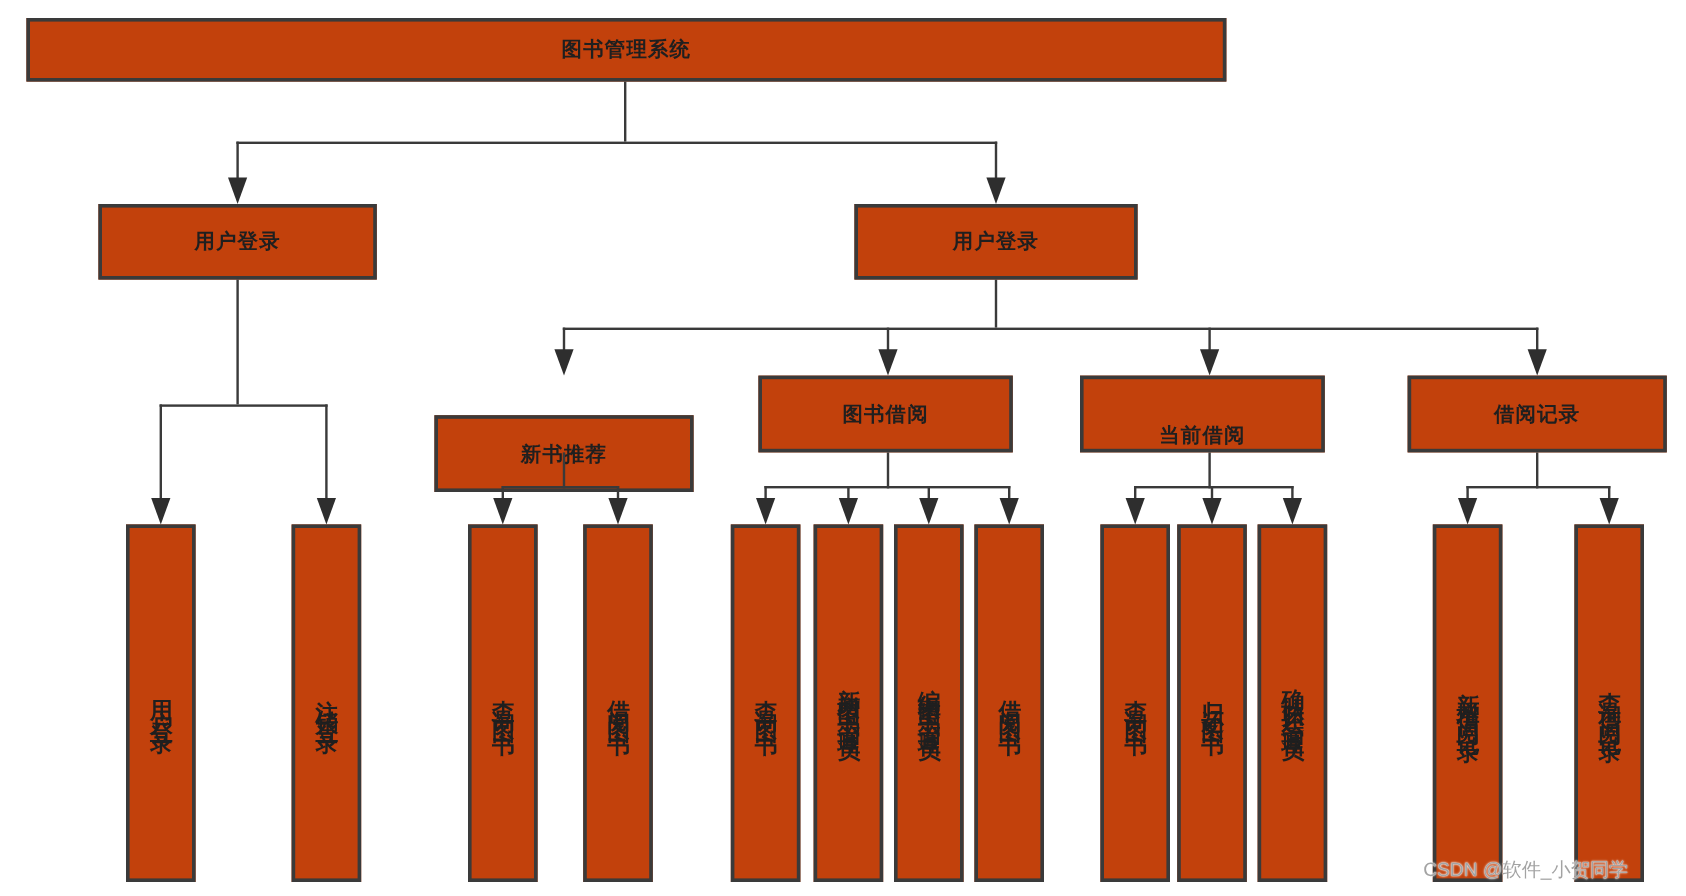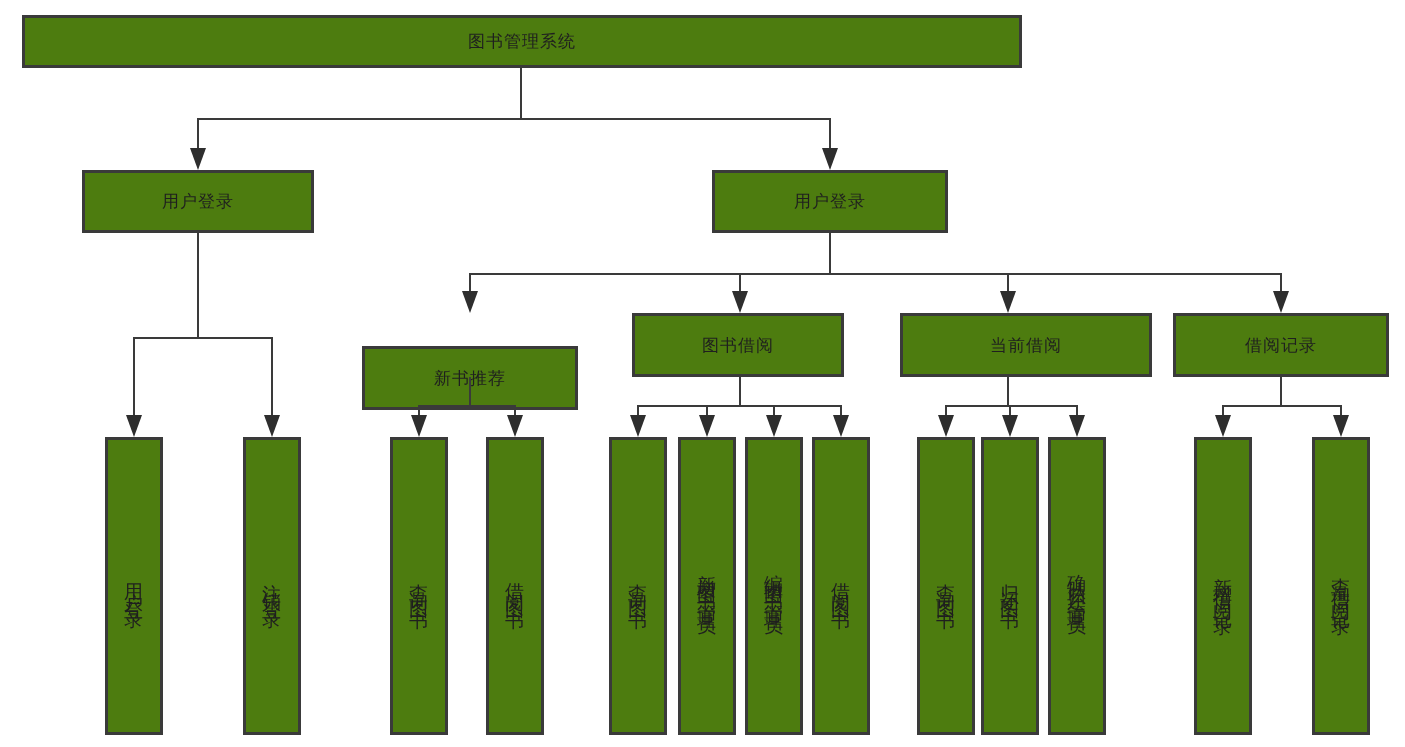--- a/index.html
+++ b/index.html
@@ -7,25 +7,26 @@
     position:relative;
     width:1405px;height:747px;
     background:#ffffff;
     font-family:"Liberation Sans","DejaVu Sans",sans-serif;
     overflow:hidden;
   }
   .node{
     position:absolute;
     box-sizing:border-box;
     border:3px solid #3a3a3a;
-    background:#4d7c0f;
+    background:#c2410c;
     display:flex;
     align-items:center;
     justify-content:center;
     color:#1f1f1f;
+    font-weight:bold;
   }
   .hnode{font-size:17px;letter-spacing:1px;}
   .leaf{width:58px;top:437px;height:298px;}
   .vtext{
     writing-mode:vertical-rl;
     text-orientation:mixed;
     font-size:19px;
     letter-spacing:9px;
     color:#1f1f1f;
     line-height:1;
@@ -69,21 +70,21 @@
   </div>
 
   <div class="node hnode" style="left:362px;top:313px;width:216px;height:64px;margin-top:33px;">
     <span>新书推荐</span>
   </div>
 
   <div class="node hnode" style="left:632px;top:313px;width:212px;height:64px;">
     <span>图书借阅</span>
   </div>
 
-  <div class="node hnode" style="left:900px;top:313px;width:252px;height:64px;">
+  <div class="node hnode" style="left:900px;top:313px;width:204px;height:64px;align-items:flex-end;">
     <span>当前借阅</span>
   </div>
 
   <div class="node hnode" style="left:1173px;top:313px;width:216px;height:64px;">
     <span>借阅记录</span>
   </div>
 
   <div class="node leaf" style="left:105px;">
     <span class="vtext">用户登录</span>
   </div>
@@ -180,14 +181,15 @@
   <div class="vline" style="left:1076px;top:405px;height:12px;"></div>
   <div class="arrow" style="left:1069px;top:415px;"></div>
 
   <div class="vline" style="left:1280px;top:377px;height:30px;"></div>
   <div class="hline" style="left:1222px;top:405px;width:120px;"></div>
   <div class="vline" style="left:1222px;top:405px;height:12px;"></div>
   <div class="arrow" style="left:1215px;top:415px;"></div>
   <div class="vline" style="left:1340px;top:405px;height:12px;"></div>
   <div class="arrow" style="left:1333px;top:415px;"></div>
 
+  <div class="watermark">CSDN @软件_小贺同学</div>
 
 </div>
 
 </body></html>

